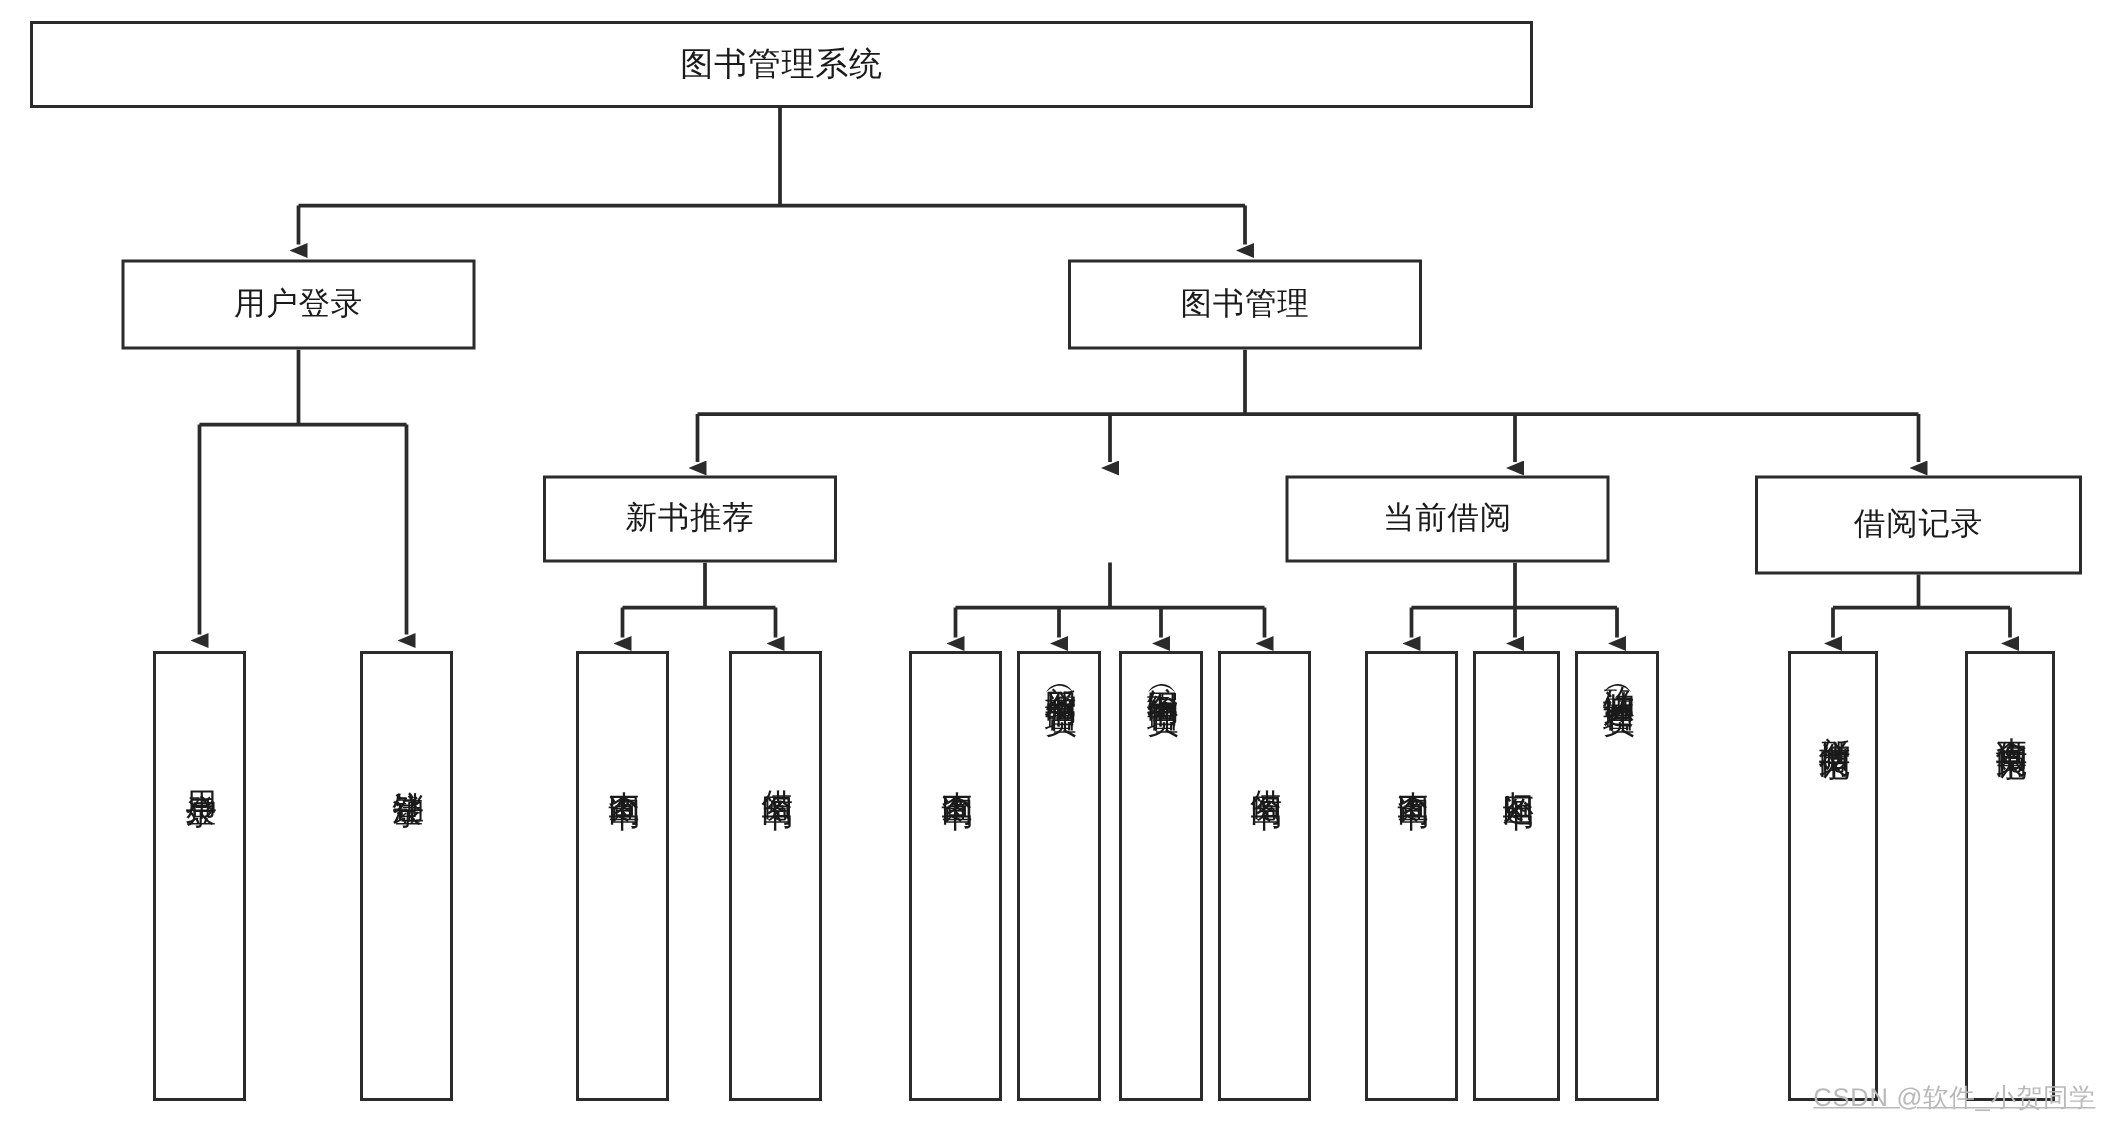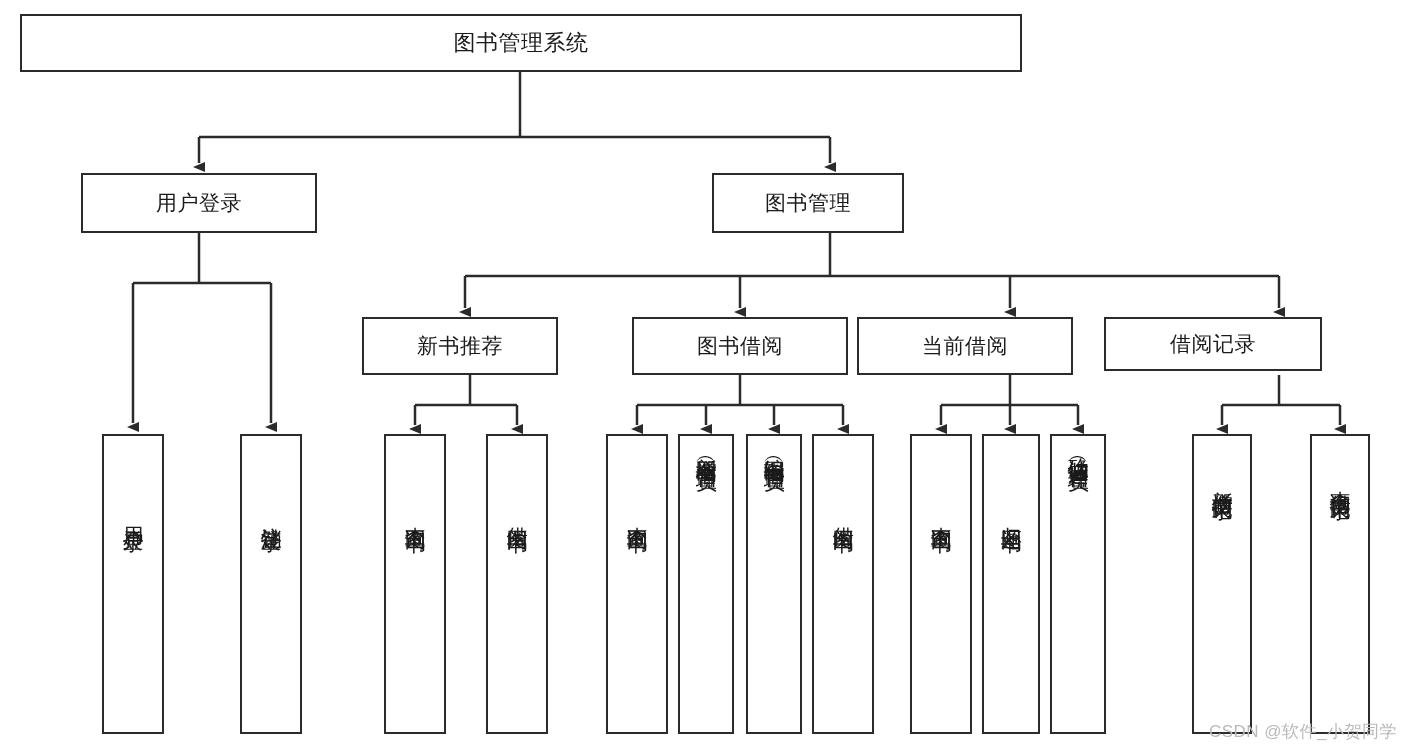--- a/index.html
+++ b/index.html
@@ -65,20 +65,21 @@
   }
   .watermark {
     position: absolute;
     right: 8px;
     bottom: 4px;
     font-size: 17px;
     color: #b9b9b9;
     letter-spacing: 0.5px;
     white-space: nowrap;
     pointer-events: none;
+    text-decoration: underline;
   }
 </style>
 </head>
 <body>
 
 <div id="canvas">
 
   <svg class="wires" viewBox="0 0 1405 747" xmlns="http://www.w3.org/2000/svg">
     <defs>
       <marker id="arrow" markerWidth="10" markerHeight="12" refX="1" refY="6" orient="auto" markerUnits="userSpaceOnUse">
@@ -129,34 +130,31 @@
     </g>
   </svg>
 
   <div class="node horiz root" style="left:20px; top:14px; width:1002px; height:58px;">
     <span class="lbl">图书管理系统</span>
   </div>
 
   <div class="node horiz" style="left:81px; top:173px; width:236px; height:60px;">
     <span class="lbl">用户登录</span>
   </div>
-  <div class="node horiz" style="left:712px; top:173px; width:192px; height:60px;">
+  <div class="node horiz" style="left:712px; top:173px; width:236px; height:60px;">
     <span class="lbl">图书管理</span>
   </div>
 
   <div class="node horiz" style="left:362px; top:317px; width:196px; height:58px;">
     <span class="lbl">新书推荐</span>
   </div>
-  <div class="node horiz" style="left:632px; top:317px; width:216px; height:58px;">
-    <span class="lbl">图书借阅</span>
-  </div>
   <div class="node horiz" style="left:857px; top:317px; width:216px; height:58px;">
     <span class="lbl">当前借阅</span>
   </div>
-  <div class="node horiz" style="left:1104px; top:317px; width:218px; height:54px;align-items:center;">
+  <div class="node horiz" style="left:1170px; top:317px; width:218px; height:66px;align-items:center;">
     <span class="lbl">借阅记录</span>
   </div>
 
   <div class="node vert" style="left:102px; top:434px; width:62px; height:300px; padding-top:74px;">
     <span class="lbl">用户登录</span>
   </div>
   <div class="node vert" style="left:240px; top:434px; width:62px; height:300px; padding-top:74px;">
     <span class="lbl">注销登录</span>
   </div>
 

